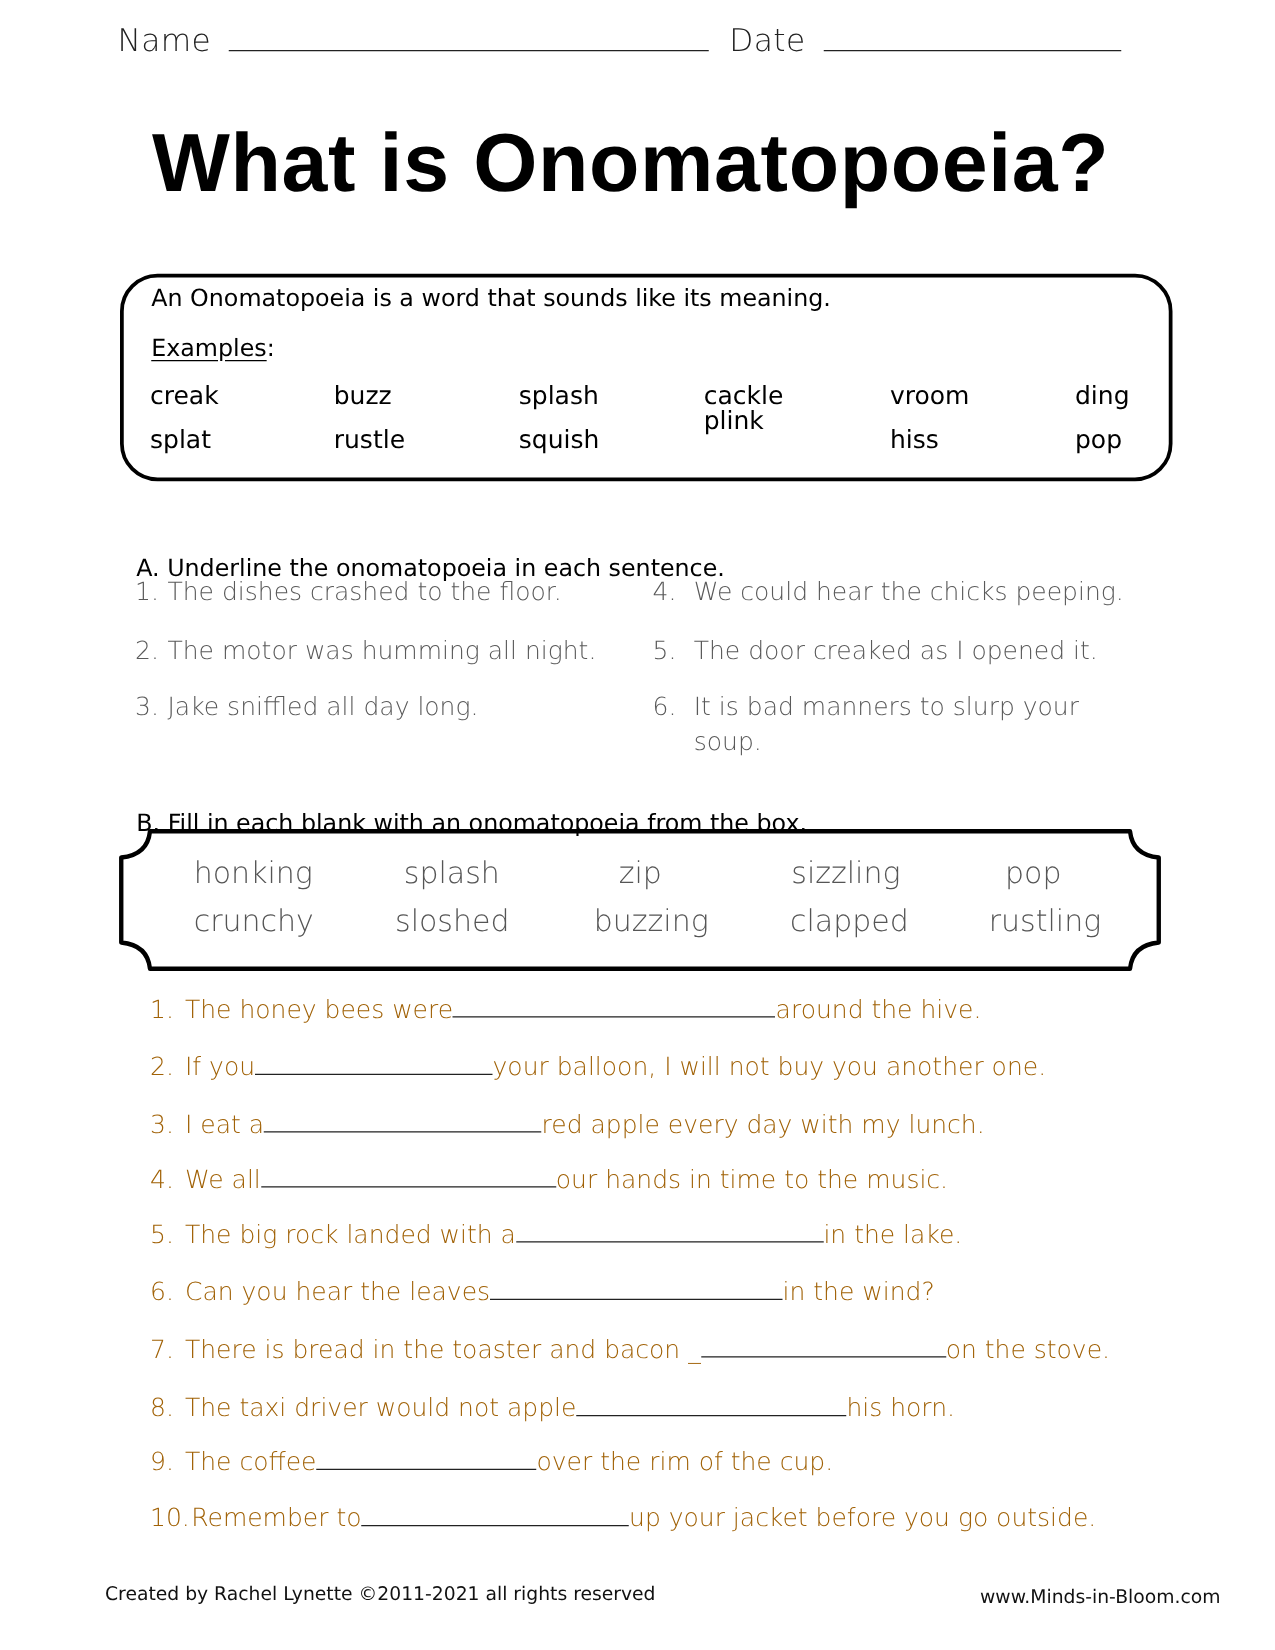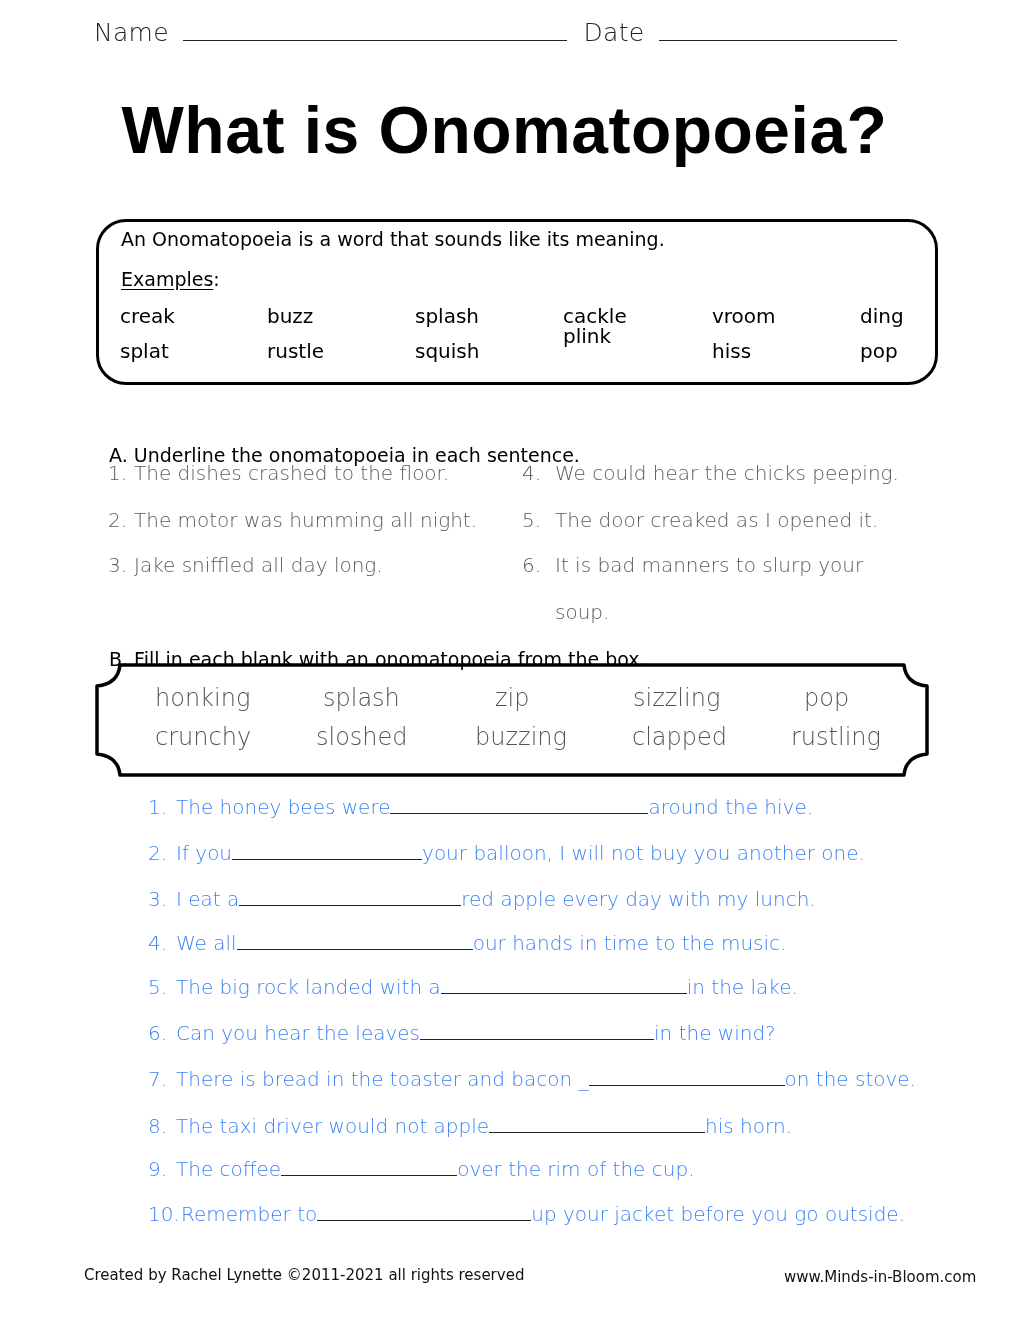--- a/index.html
+++ b/index.html
@@ -22,21 +22,21 @@
     
     .section-head { font-size: 19px; color: #000; white-space: nowrap; margin-top: 31px; }
     .a-item { font-size: 20px; color: #5a5a5a; white-space: nowrap; font-weight: 300; }
     .a-item .num { display: inline-block; width: 26px; }
 
     
     .bank-svg { left: 94px; top: 662px; }
     .bank-word { font-size: 24px; color: #555; white-space: nowrap; font-weight: 300; text-align: center; }
 
     
-    .b-item { font-size: 20px; color: #3b82f6; white-space: nowrap; font-weight: 300; margin-left: 28px; }
+    .b-item { font-size: 20px; color: #a16207; white-space: nowrap; font-weight: 300; }
     .blank { display: inline-block; border-bottom: 1.6px solid #222; height: 18px; vertical-align: baseline; }
 
     .footer-l { left: 84px; top: 1266px; font-size: 15px; color: #111; white-space: nowrap; }
     .footer-r { left: 740px; top: 1268px; font-size: 15px; color: #111; white-space: nowrap; margin-left: 44px; }
   </style>
 </head>
 <body>
 
 <div class="abs name-date">
   <span>Name</span>
@@ -78,21 +78,21 @@
 </div>
 <div class="abs a-item" style="left:522px;top:461px">
   <span class="num" style="width:33px">4.</span><span>We could hear the chicks peeping.</span>
 </div>
 <div class="abs a-item" style="left:522px;top:508px">
   <span class="num" style="width:33px">5.</span><span>The door creaked as I opened it.</span>
 </div>
 <div class="abs a-item" style="left:522px;top:553px">
   <span class="num" style="width:33px">6.</span><span>It is bad manners to slurp your</span>
 </div>
-<div class="abs a-item" style="left:555px;top:600px">soup.</div>
+<div class="abs a-item" style="left:555px;top:581px">soup.</div>
 
 <div class="abs section-head" style="left:109px;top:617px">B. Fill in each blank with an onomatopoeia from the box.</div>
 
 <svg class="abs bank-svg" width="836" height="116" viewBox="0 0 836 116">
   <path d="M 26 3 L 810 3 Q 812 22 833 24 L 833 92 Q 812 94 810 113 L 26 113 Q 24 94 3 92 L 3 24 Q 24 22 26 3 Z" fill="none" stroke="#000" stroke-width="3.5" stroke-linejoin="round"></path>
 </svg>
 
 <div class="abs bank-word" style="left:155px;top:684px">honking</div>
 <div class="abs bank-word" style="left:323px;top:684px">splash</div>
 <div class="abs bank-word" style="left:495px;top:684px">zip</div>

